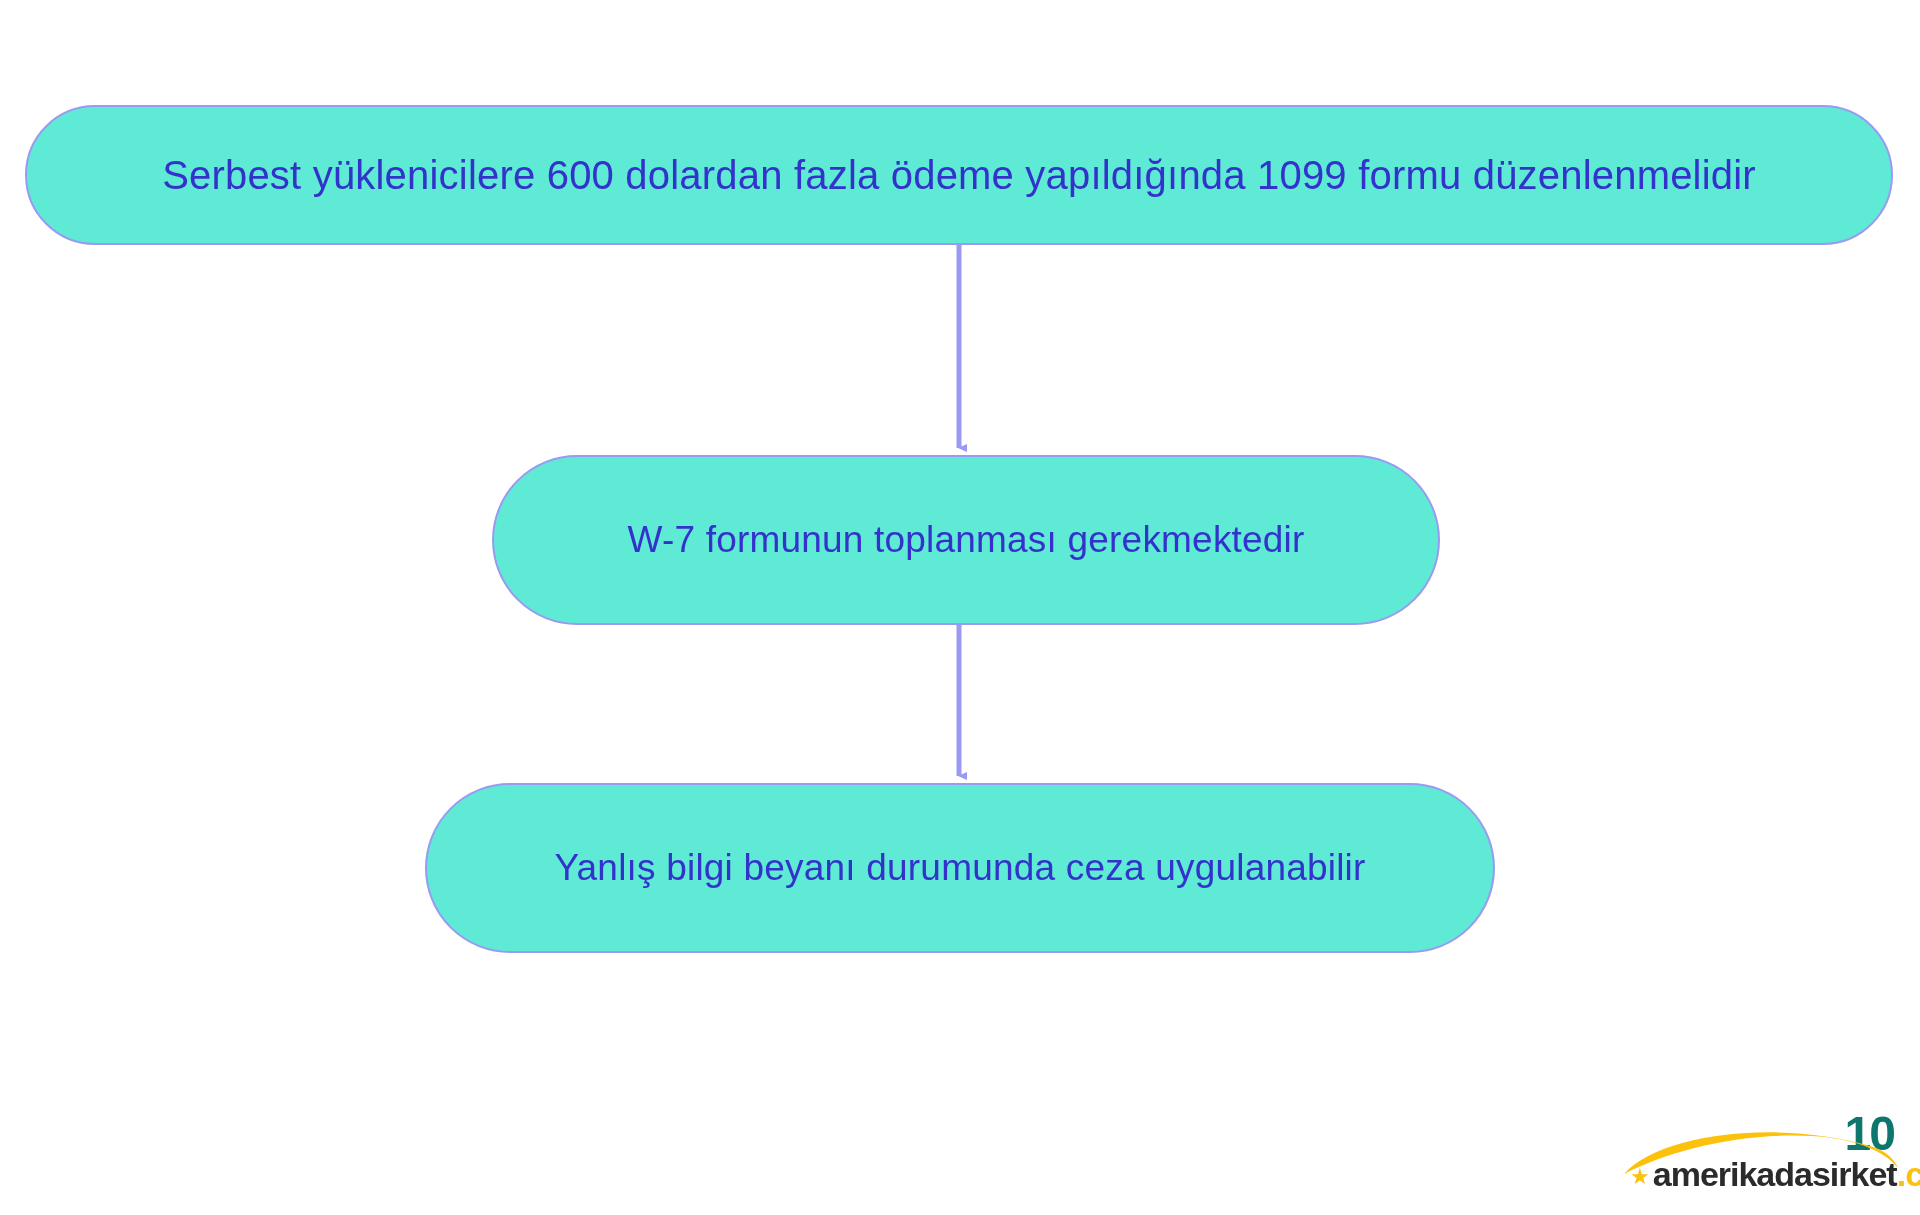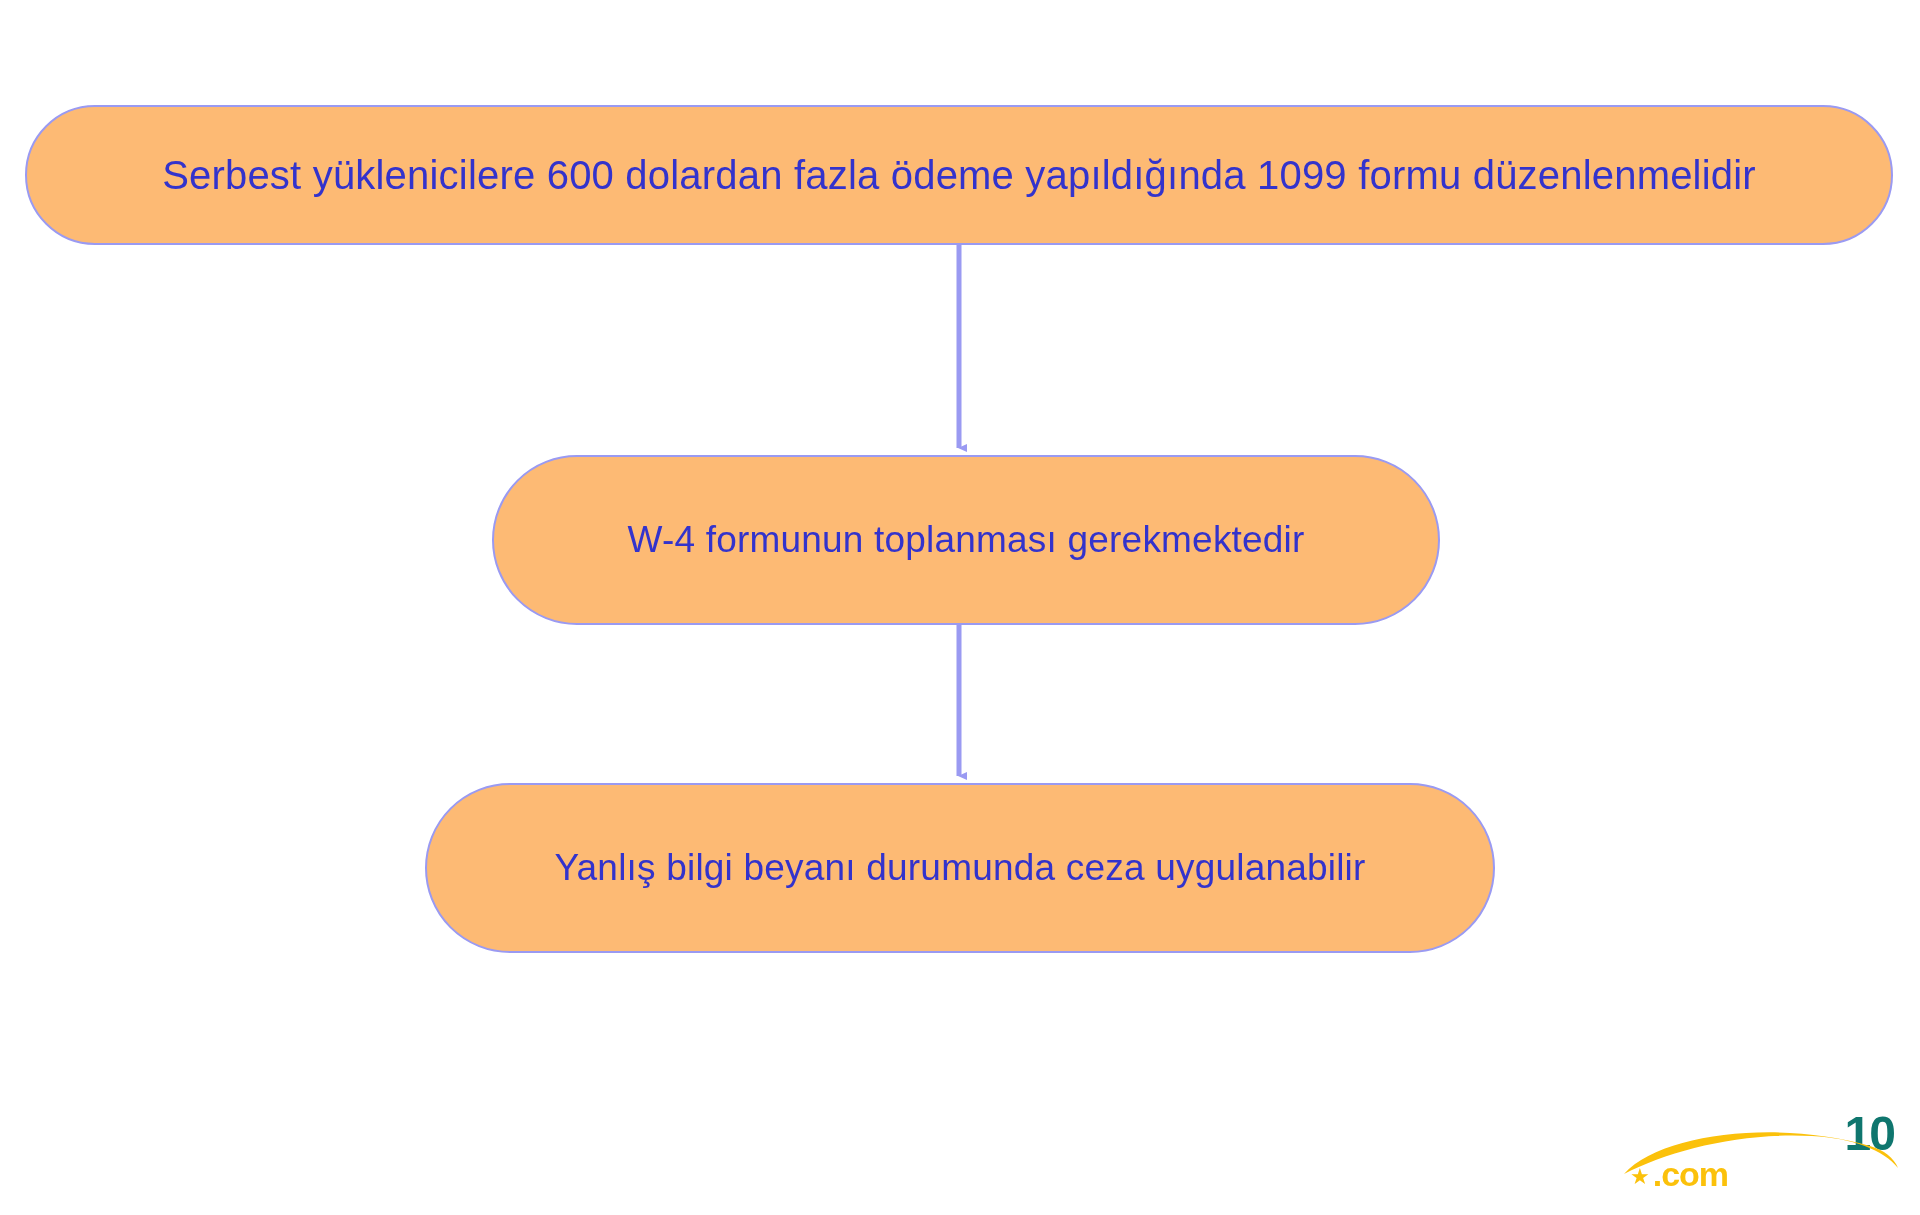--- a/index.html
+++ b/index.html
@@ -18,21 +18,21 @@
   #canvas {
     position: absolute;
     inset: 0;
     width: 1920px;
     height: 1215px;
   }
 
   .node {
     position: absolute;
     box-sizing: border-box;
-    background: #fdba74;
+    background: #5eead4;
     border: 2px solid #9a9af2;
     border-radius: 90px;
     display: flex;
     align-items: center;
     justify-content: center;
     text-align: left;
     color: #3333cc;
     letter-spacing: 0.2px;
     line-height: 1.2;
     padding: 0 42px;
@@ -121,28 +121,29 @@
     <line x1="959" y1="245" x2="959" y2="448" stroke="#9a9af2" stroke-width="5" marker-end="url(#arrowhead)"></line>
   </g>
 
   <g>
     <line x1="959" y1="625" x2="959" y2="776" stroke="#9a9af2" stroke-width="5" marker-end="url(#arrowhead)"></line>
   </g>
 </svg>
 
 <div class="node" id="node-0">Serbest yüklenicilere 600 dolardan fazla ödeme yapıldığında 1099 formu düzenlenmelidir</div>
 
-<div class="node" id="node-1">W-4 formunun toplanması gerekmektedir</div>
+<div class="node" id="node-1">W-7 formunun toplanması gerekmektedir</div>
 
 <div class="node" id="node-2">Yanlış bilgi beyanı durumunda ceza uygulanabilir</div>
 
 <div id="logo">
   <div id="logo-watermark">10</div>
 
   <svg id="logo-swoosh" viewBox="0 0 280 56" xmlns="http://www.w3.org/2000/svg">
     <path d="M2,50 C40,8 160,-4 248,22 C262,26 272,34 276,44 C262,26 230,14 190,12 C120,8 48,26 2,50 Z" fill="#fbc10b"></path>
   </svg>
 
   <div id="logo-wordmark">
     <span id="logo-star">★</span>
+    <span id="logo-name">amerikadasirket</span>
     <span id="logo-tld">.com</span>
   </div>
 </div>
 
 </body></html>

